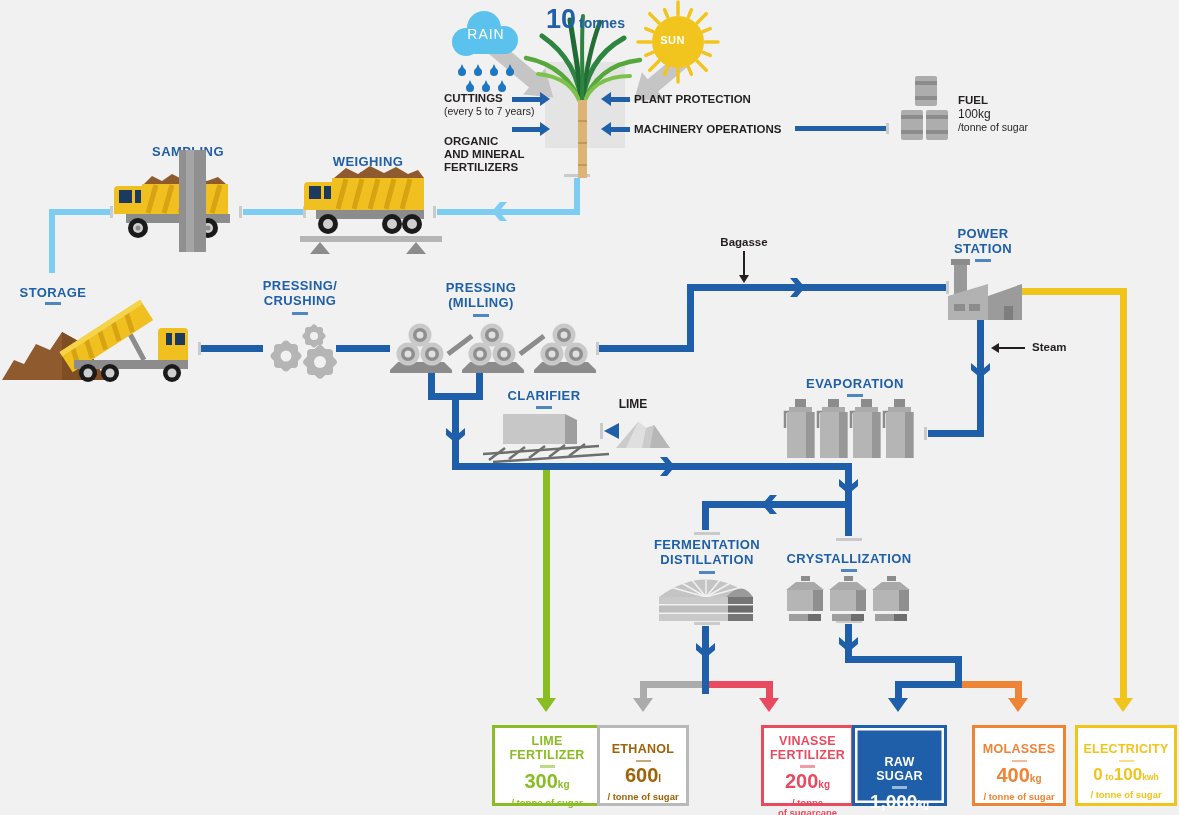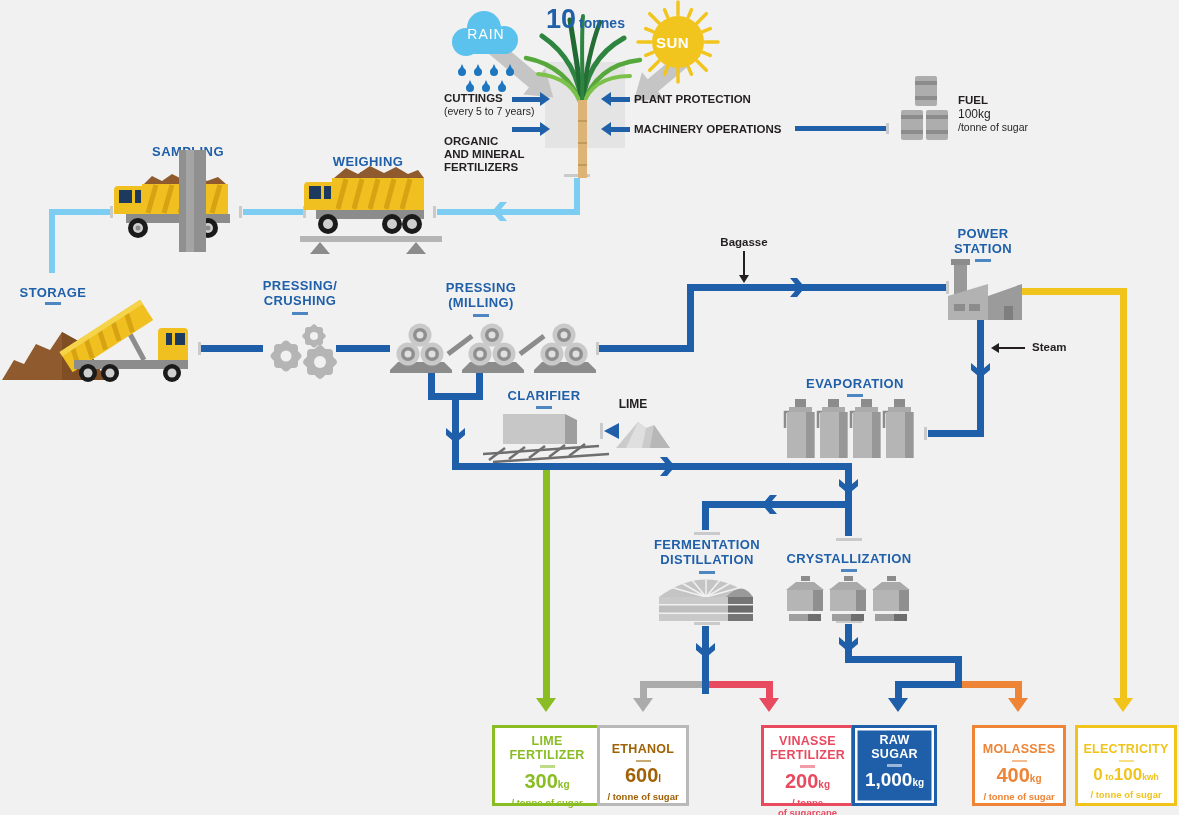--- a/index.html
+++ b/index.html
@@ -194,21 +194,21 @@
         <line x1="17.1" y1="31.7" x2="9.7" y2="28.6"></line>
       <line x1="22.9" y1="22.9" x2="13.7" y2="13.7"></line>
         <line x1="31.7" y1="17.1" x2="28.6" y2="9.7"></line>
       <line x1="42" y1="15" x2="42" y2="2"></line>
         <line x1="52.3" y1="17.1" x2="55.4" y2="9.7"></line>
       <line x1="61.1" y1="22.9" x2="70.3" y2="13.7"></line>
         <line x1="66.9" y1="31.7" x2="74.3" y2="28.6"></line>
     </g>
     <circle cx="42" cy="42" r="26" fill="#F2C51E"></circle>
   </svg>
-  <div class="abs" style="left:650px;top:34px;width:45px;text-align:center;color:#fff;font-weight:bold;font-size:15px;letter-spacing:.5px;">SUN</div>
+  <div class="abs" style="left:650px;top:34px;width:45px;text-align:center;color:#fff;font-weight:bold;font-size:11px;letter-spacing:.5px;">SUN</div>
 
   <div class="klbl" style="left:444px;top:92px;">CUTTINGS</div>
   <div class="abs" style="left:444px;top:105px;font-size:10.5px;">(every 5 to 7 years)</div>
   <div class="bar-blue" style="left:512px;top:97px;width:28px;"></div>
   <div class="tri-r" style="left:540px;top:92px;"></div>
   <div class="klbl" style="left:444px;top:135px;">
     <div>ORGANIC</div>
     <div>AND MINERAL</div>
     <div>FERTILIZERS</div>
   </div>
@@ -516,21 +516,21 @@
 
   <div class="obox pt8" style="left:725px;width:93px;border-color:#E84A5F;color:#E84A5F;margin-left:36px;">
     <div class="obox-t">VINASSE</div>
     <div class="obox-t">FERTILIZER</div>
     <div class="obox-dash"></div>
     <div class="obox-v"><span>200</span><span class="u">kg</span></div>
     <div class="obox-f">/ tonne</div>
     <div class="obox-f" style="margin-top:0;">of sugarcane</div>
   </div>
 
-  <div class="obox" style="left:852px;width:85px;border-color:#1F5FA9;background:#1F5FA9;color:#fff;box-shadow:inset 0 0 0 2.5px #fff;padding-top:6px;">
+  <div class="obox" style="left:852px;width:95px;border-color:#1F5FA9;background:#1F5FA9;color:#fff;box-shadow:inset 0 0 0 2.5px #fff;padding-top:28px;">
     <div class="obox-t">RAW</div>
     <div class="obox-t">SUGAR</div>
     <div class="obox-dash" style="background:#fff;"></div>
     <div class="obox-v" style="font-size:19px;"><span>1,000</span><span class="u">kg</span></div>
   </div>
 
   <div class="obox pt15" style="left:972px;width:94px;border-color:#EE8435;color:#EE8435;">
     <div class="obox-t">MOLASSES</div>
     <div class="obox-dash"></div>
     <div class="obox-v"><span>400</span><span class="u">kg</span></div>

